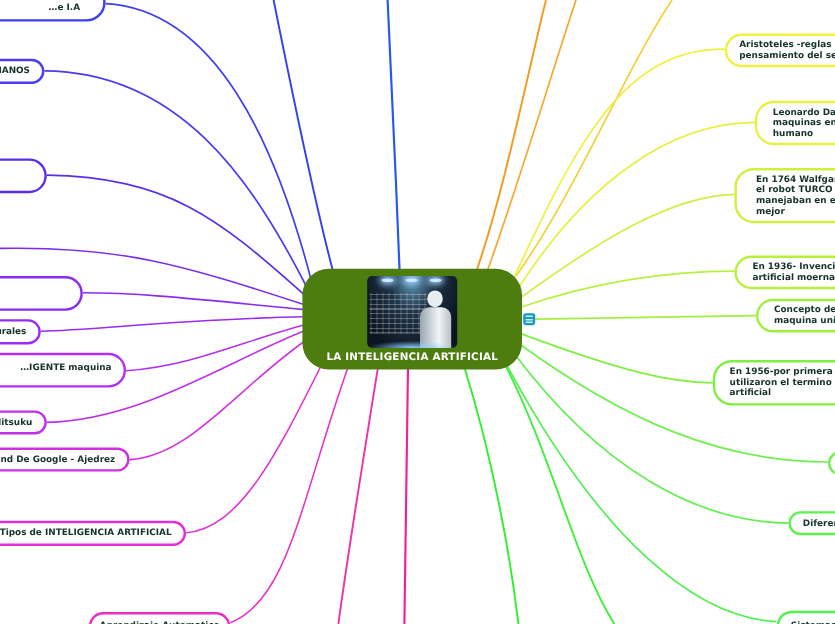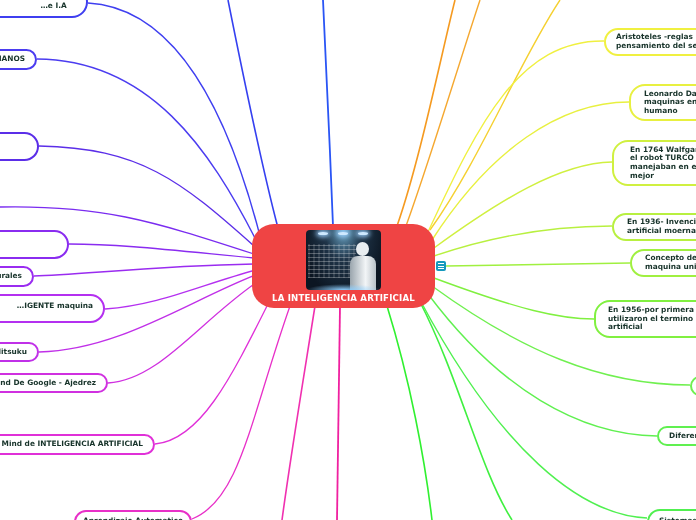--- a/index.html
+++ b/index.html
@@ -6,21 +6,21 @@
   body { width:696px; height:520px; overflow:hidden; background:#ffffff; position:relative;
          font-family:"DejaVu Sans", "Liberation Sans", sans-serif; }
   #canvas { position:absolute; left:0; top:0; width:696px; height:488px;padding-left:32px; }
   svg.links { position:absolute; left:0; top:0; }
   .node { position:absolute; box-sizing:border-box; background:#ffffff; border:2px solid #000;
           border-radius:16px; font-weight:bold; font-size:7.4px; line-height:8.6px; color:#17332a;
           display:flex; align-items:center; padding:0 10px; white-space:nowrap; overflow:hidden; cursor:pointer; }
   .node.left { justify-content:flex-end; text-align:right; }
   .node.left .txt { text-align:left; }
   .node.right { justify-content:flex-start; }
-  .central { position:absolute; left:252px; top:224px; width:183px; height:84px; background:#ef4444;
+  .central { position:absolute; left:252px; top:224px; width:183px; height:84px; background:#4d7c0f;
              border-radius:22px; cursor:pointer; }
   .central-img { position:absolute; left:54px; top:6px; width:75px; height:60px; border-radius:4px; overflow:hidden;
                  background:radial-gradient(ellipse at 50% 0%, #6aa4c4 0%, #1f3448 35%, #0c1622 80%); }
   .central-img .spot { position:absolute; top:2px; width:10px; height:3px; border-radius:50%; background:#cfe9ff; box-shadow:0 0 5px 2px #9fd2ff; }
   .central-img .chalk { position:absolute; left:2px; top:14px; width:48px; height:34px;
       background:repeating-linear-gradient(0deg, rgba(255,255,255,0.28) 0 1px, transparent 1px 4px),
                  repeating-linear-gradient(90deg, rgba(255,255,255,0.12) 0 2px, transparent 2px 5px); }
   .central-img .robot-head { position:absolute; left:50px; top:12px; width:13px; height:14px; border-radius:50%; background:#e8edf0; }
   .central-img .robot-body { position:absolute; left:44px; top:26px; width:26px; height:34px; border-radius:8px 8px 0 0; background:linear-gradient(90deg,#9aa5ad,#f2f5f7 60%,#b8c1c7); }
   .central-img .floor { position:absolute; left:0; bottom:0; width:100%; height:6px; background:radial-gradient(ellipse at 50% 100%, #8fd0ff 0%, transparent 70%); }
@@ -87,21 +87,21 @@
   <div class="node left" style="left:-20px;top:294px;width:125px;height:29px;border-color:#b430f0;align-items:flex-start;padding-top:6px;">
     <span class="txt">…IGENTE maquina</span>
   </div>
   <div class="node left" style="left:-20px;top:342px;width:59px;height:20px;border-color:#c030e8;">
     <span class="txt">Mitsuku</span>
   </div>
   <div class="node left" style="left:-20px;top:373px;width:128px;height:20px;border-color:#d030e0;">
     <span class="txt">…Mind De Google - Ajedrez</span>
   </div>
   <div class="node left" style="left:-12px;top:434px;width:167px;height:21px;border-color:#e030d8;">
-    <span class="txt">Mind de INTELIGENCIA ARTIFICIAL</span>
+    <span class="txt">Tipos de INTELIGENCIA ARTIFICIAL</span>
   </div>
   <div class="node" style="left:74px;top:510px;width:118px;height:24px;border-color:#e830c8;justify-content:center;align-items:flex-start;padding-top:5px;">
     <span class="txt">Aprendizaje Automatico</span>
   </div>
 
   <div class="central">
     <div class="central-img">
       <div class="spot" style="left:12px;"></div>
       <div class="spot" style="left:32px;"></div>
       <div class="spot" style="left:52px;"></div>

